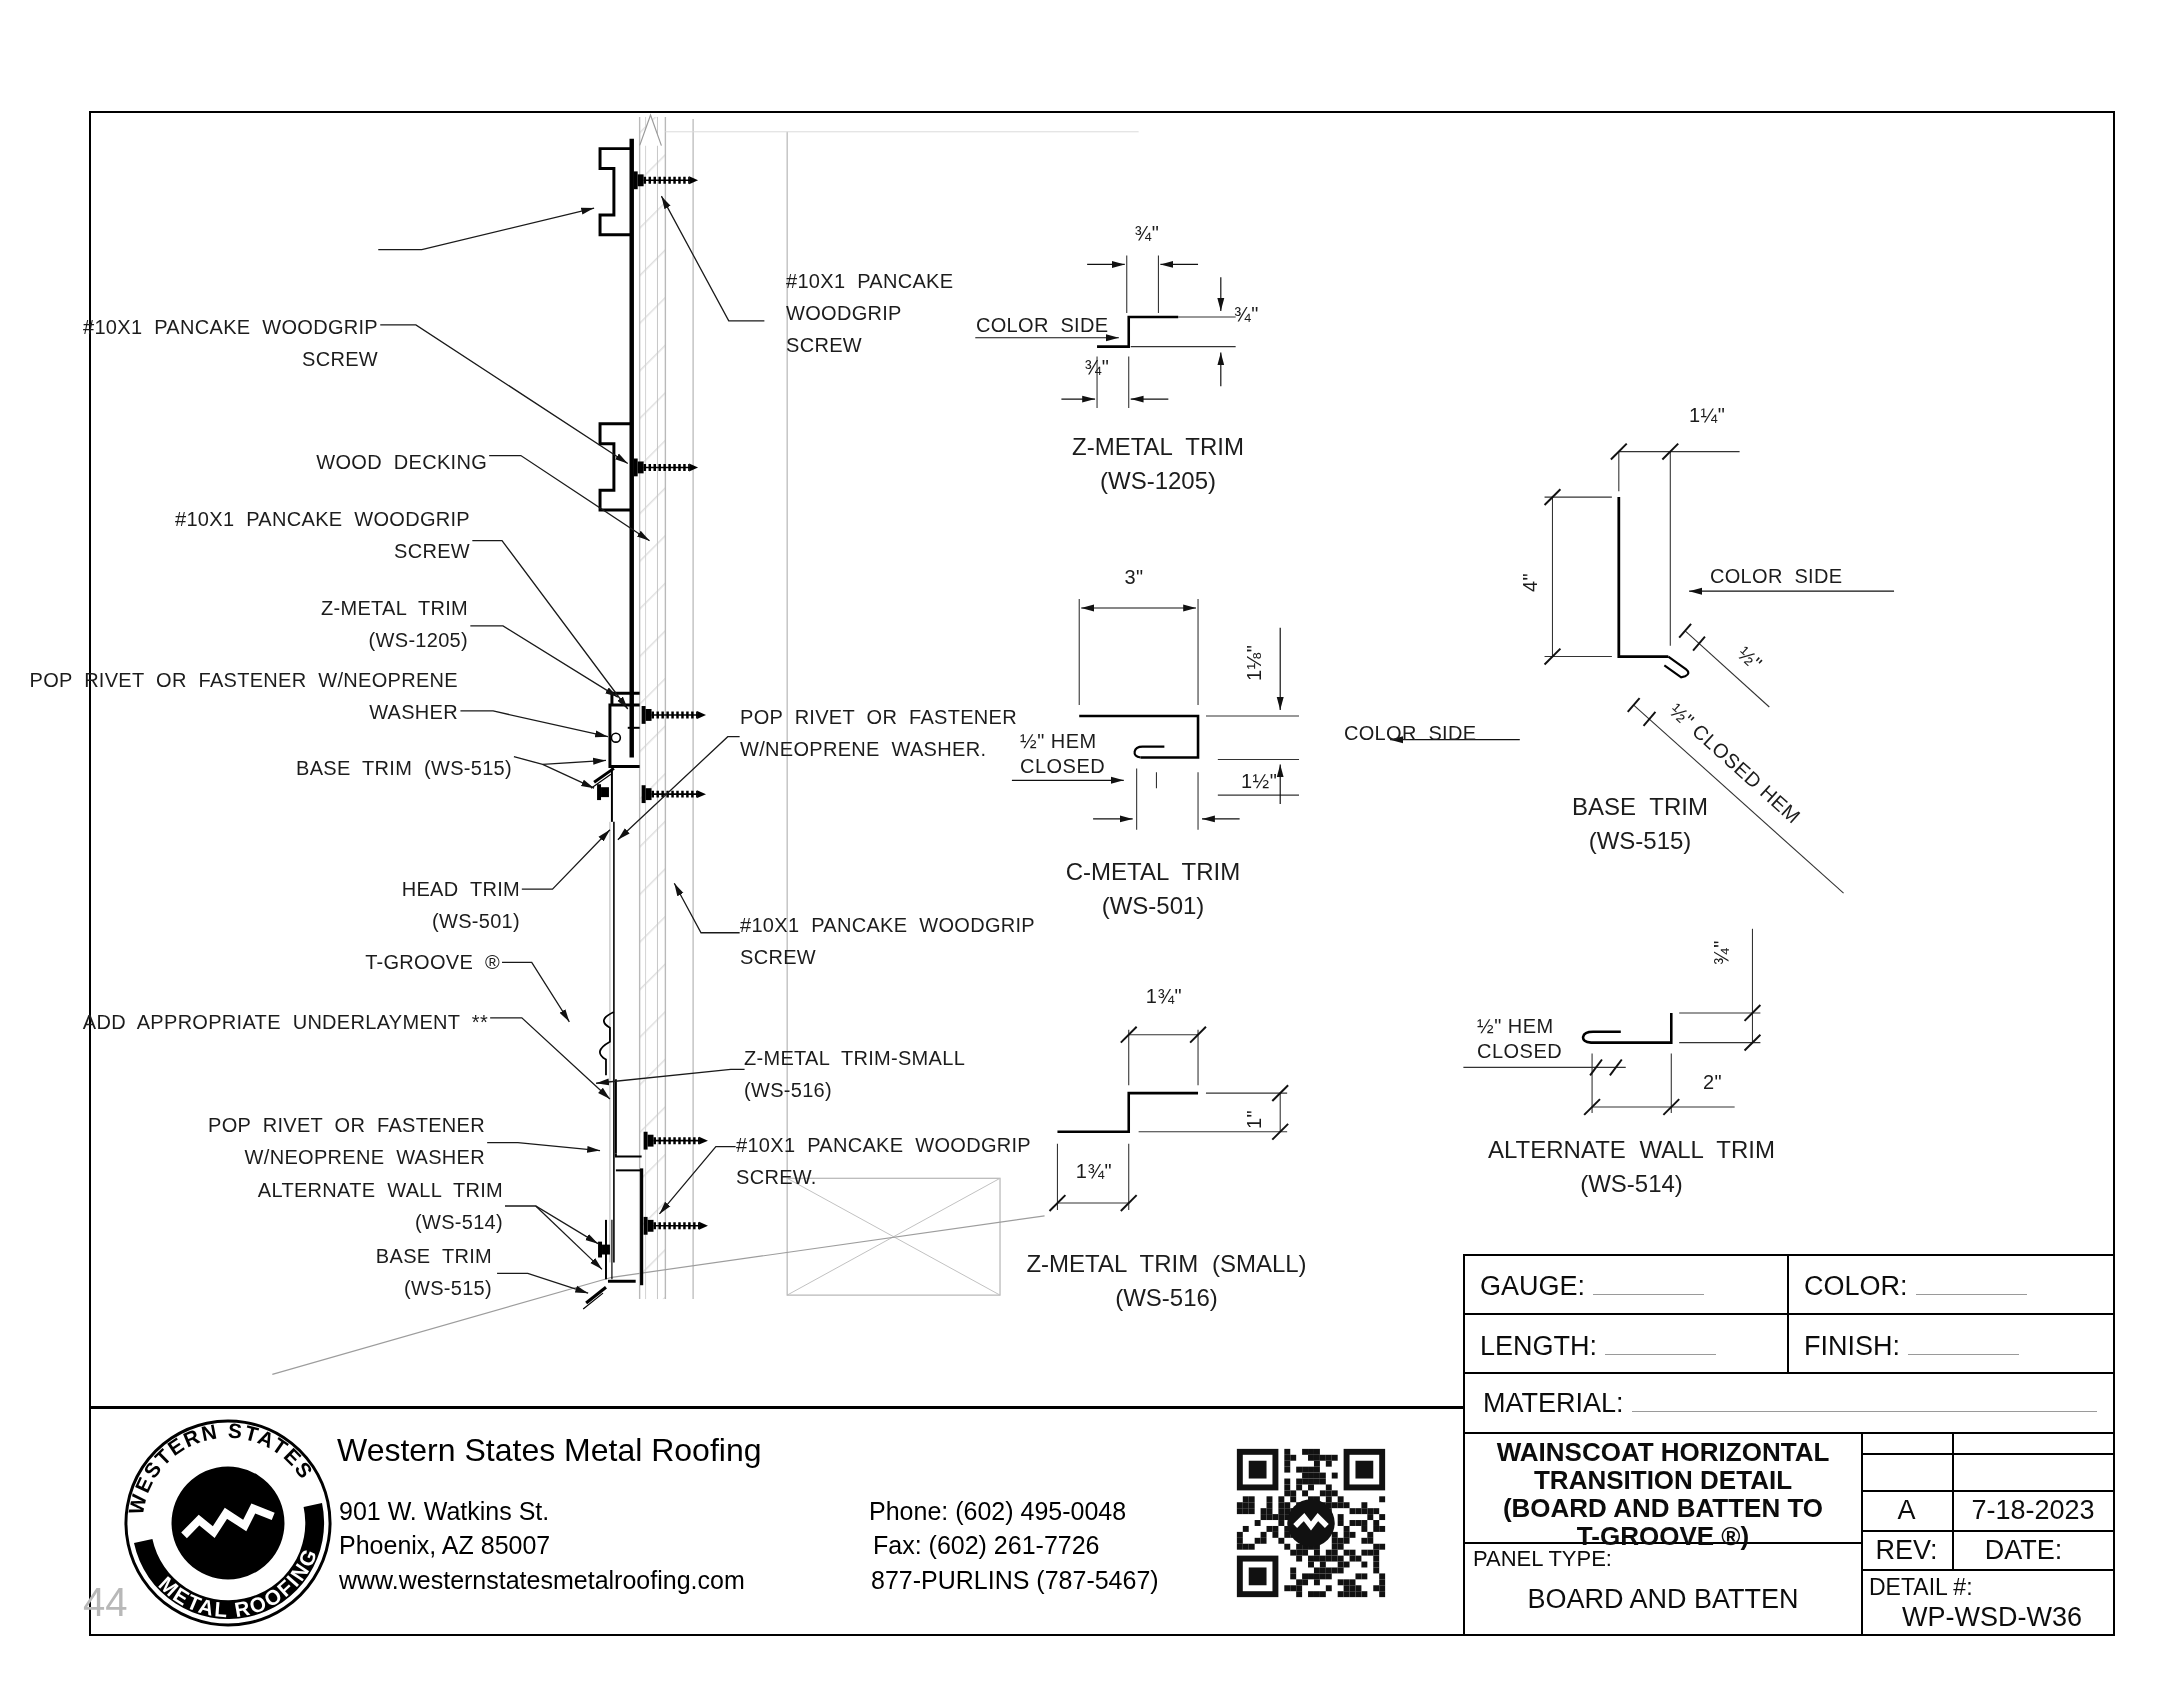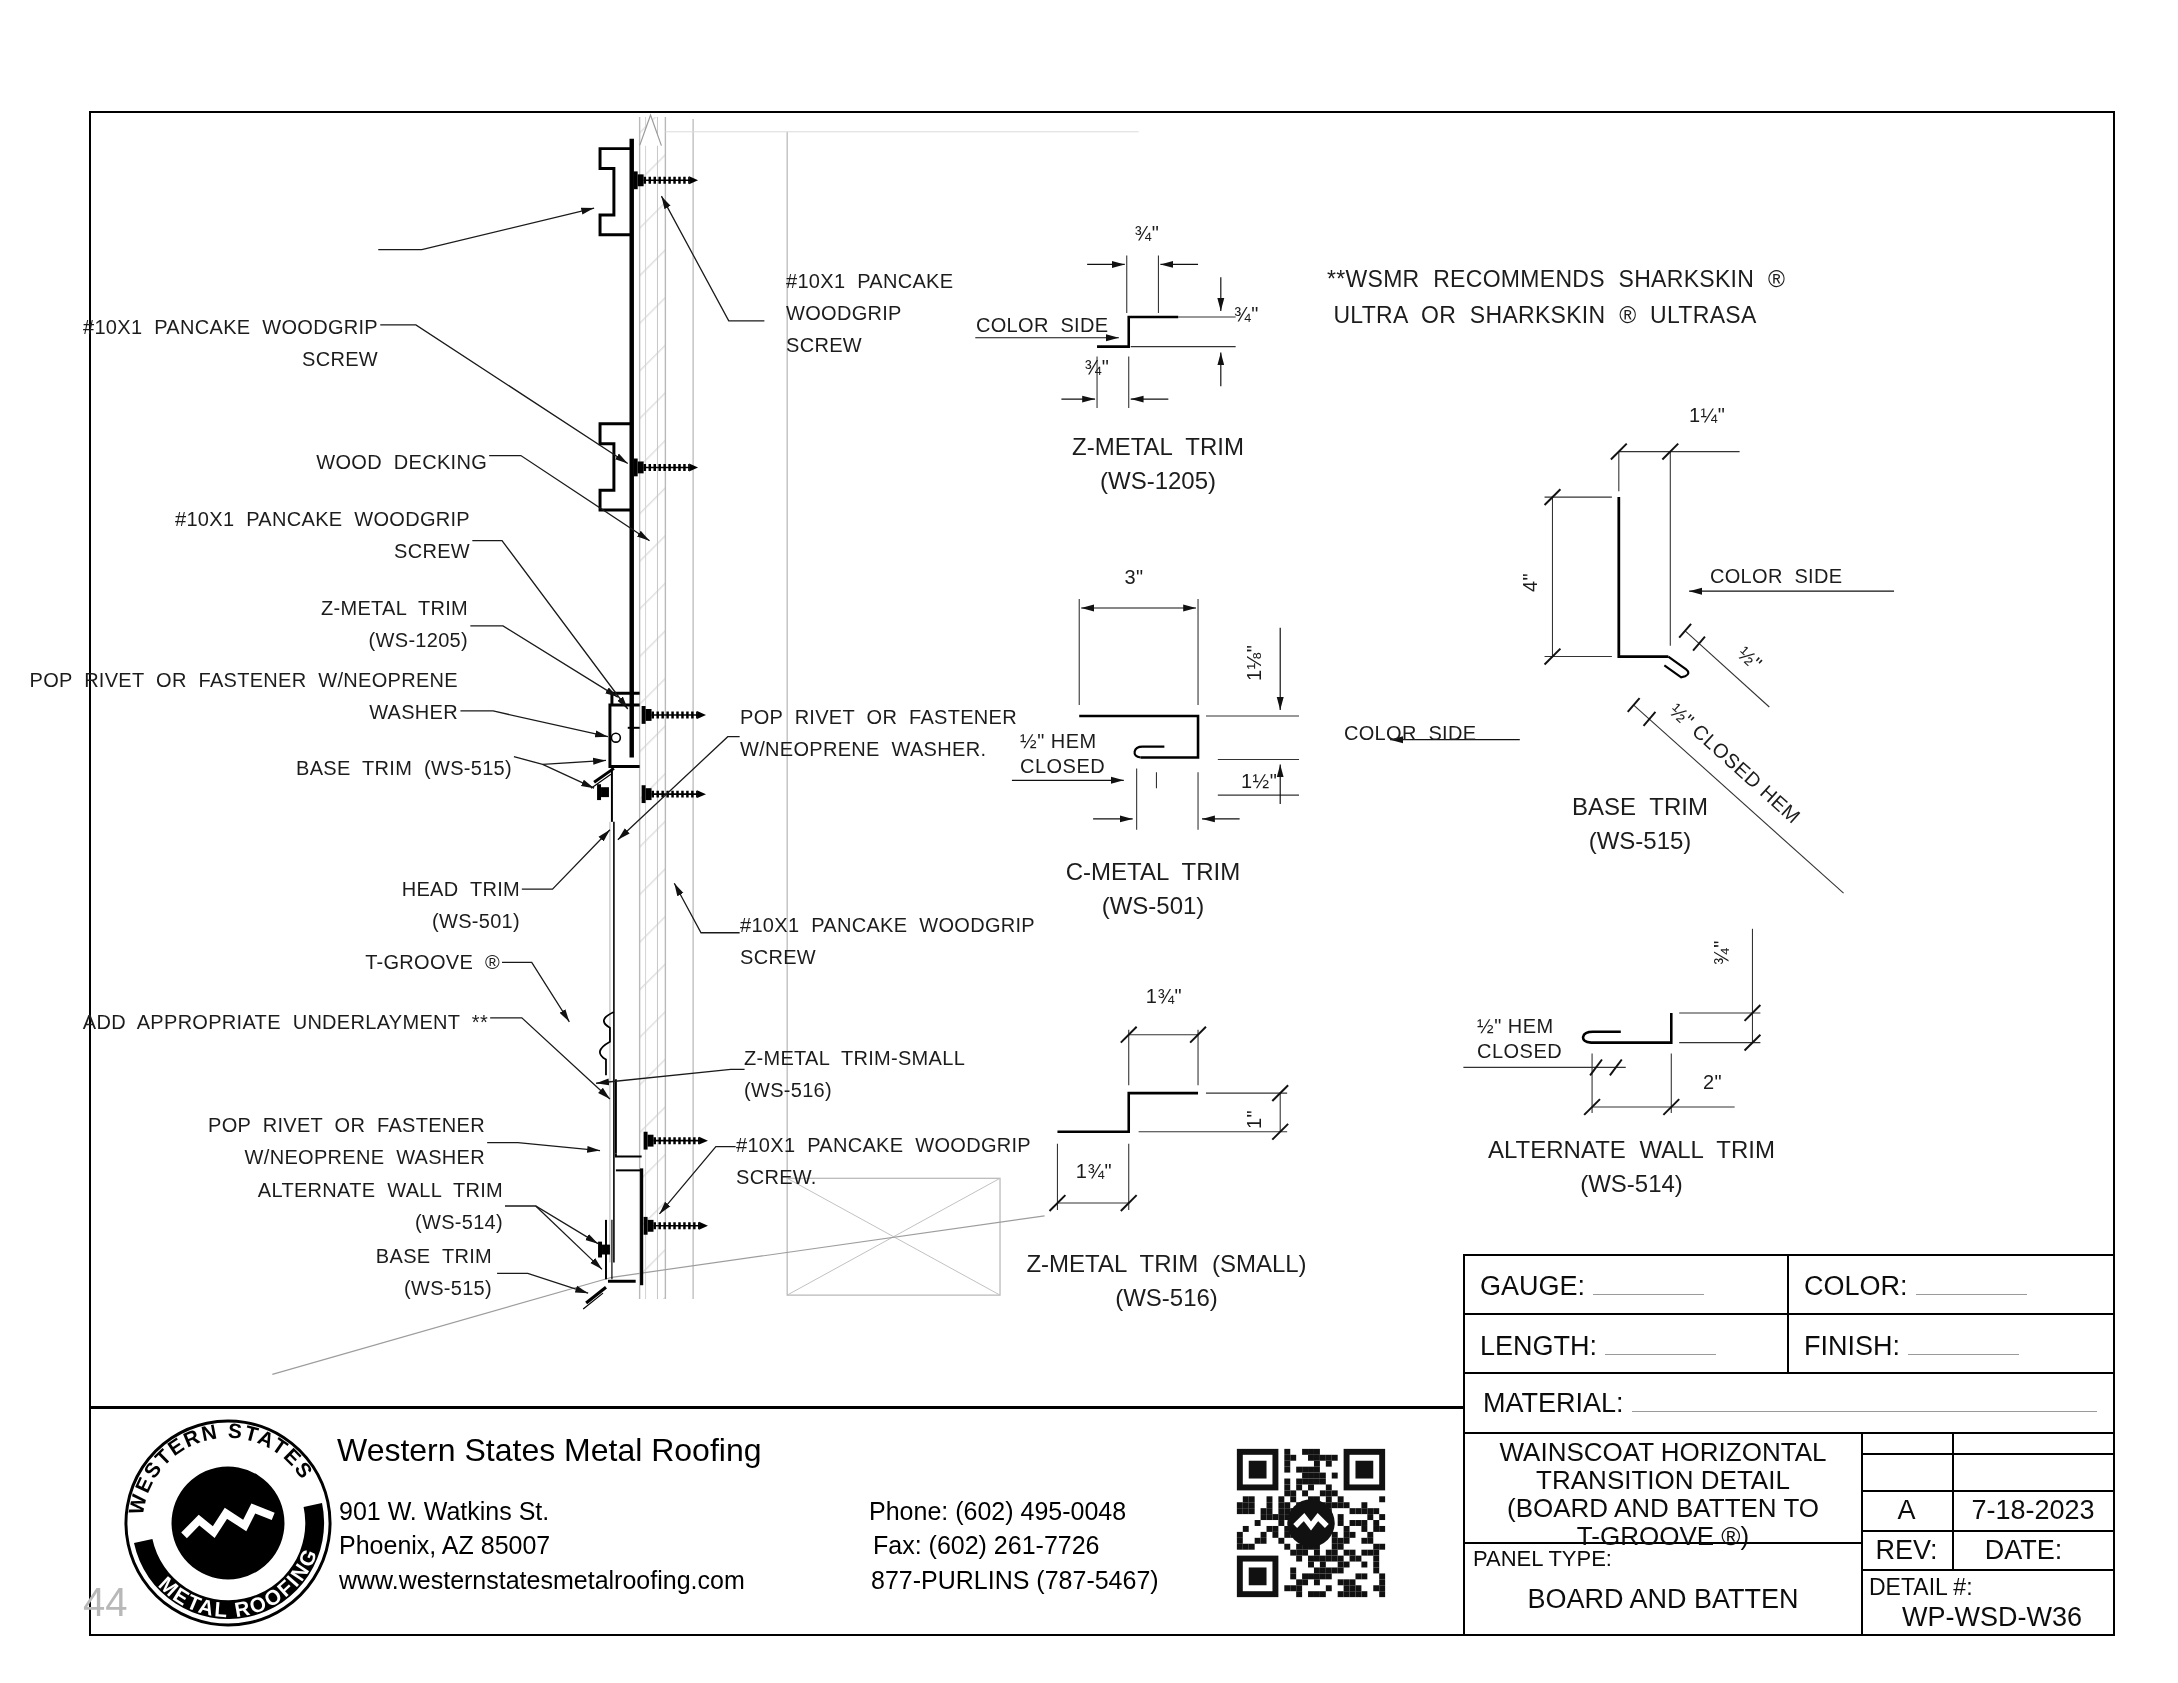--- a/index.html
+++ b/index.html
@@ -284,23 +284,20 @@
   <div class="abs cad" style="left:740px;top:909px;">
     <span>#10X1 PANCAKE WOODGRIP</span><br>
     <span>SCREW</span></div>
   <div class="abs cad" style="left:744px;top:1028px;margin-top:14px;">
     <span>Z-METAL TRIM-SMALL</span><br>
     <span>(WS-516)</span></div>
   <div class="abs cad" style="left:736px;top:1129px;">
     <span>#10X1 PANCAKE WOODGRIP</span><br>
     <span>SCREW.</span></div>
 
-  <div class="abs note" style="left:1327px;top:261px;width:436px;">
-    <span>**WSMR RECOMMENDS SHARKSKIN ®</span><br>
-    <span>ULTRA OR SHARKSKIN ® ULTRASA</span></div>
 
   <div class="abs dim ctr" style="left:1127px;top:222px;width:40px;">¾"</div>
   <div class="abs dim" style="left:1234px;top:303px;">¾"</div>
   <div class="abs dim ctr" style="left:1077px;top:356px;width:40px;">¾"</div>
   <div class="abs cad" style="left:976px;top:309px;">COLOR SIDE</div>
   <div class="abs cap" style="left:1059px;top:430px;width:198px;">
     <span>Z-METAL TRIM</span><br>
     <span>(WS-1205)</span></div>
 
   <div class="abs dim ctr" style="left:1114px;top:566px;width:40px;">3"</div>
@@ -357,21 +354,21 @@
     <span>GAUGE:</span><span class="fld"></span></div>
   <div class="abs tbtxt" style="left:1804px;top:1271px;">
     <span>COLOR:</span><span class="fld"></span></div>
   <div class="abs tbtxt" style="left:1480px;top:1331px;">
     <span>LENGTH:</span><span class="fld"></span></div>
   <div class="abs tbtxt" style="left:1804px;top:1331px;">
     <span>FINISH:</span><span class="fld"></span></div>
   <div class="abs tbtxt" style="left:1483px;top:1388px;">
     <span>MATERIAL:</span><span class="fld" style="width:465px;"></span></div>
 
-  <div class="abs tbtxt ctr" style="left:1467px;top:1438px;width:392px;font-size:26px;line-height:28px;">
+  <div class="abs tbtxt ctr" style="left:1467px;top:1438px;width:392px;font-size:26px;line-height:28px;font-weight:bold;">
     <span>WAINSCOAT HORIZONTAL</span><br>
     <span>TRANSITION DETAIL</span><br>
     <span>(BOARD AND BATTEN TO</span><br>
     <span>T-GROOVE ®)</span></div>
   <div class="abs tbtxt" style="left:1473px;top:1546px;font-size:22px;">PANEL TYPE:</div>
   <div class="abs tbtxt ctr" style="left:1467px;top:1584px;width:392px;">BOARD AND BATTEN</div>
 
   <div class="abs tbtxt ctr" style="left:1861px;top:1495px;width:91px;">A</div>
   <div class="abs tbtxt ctr" style="left:1952px;top:1495px;width:162px;">7-18-2023</div>
   <div class="abs tbtxt ctr" style="left:1861px;top:1535px;width:91px;">REV:</div>

